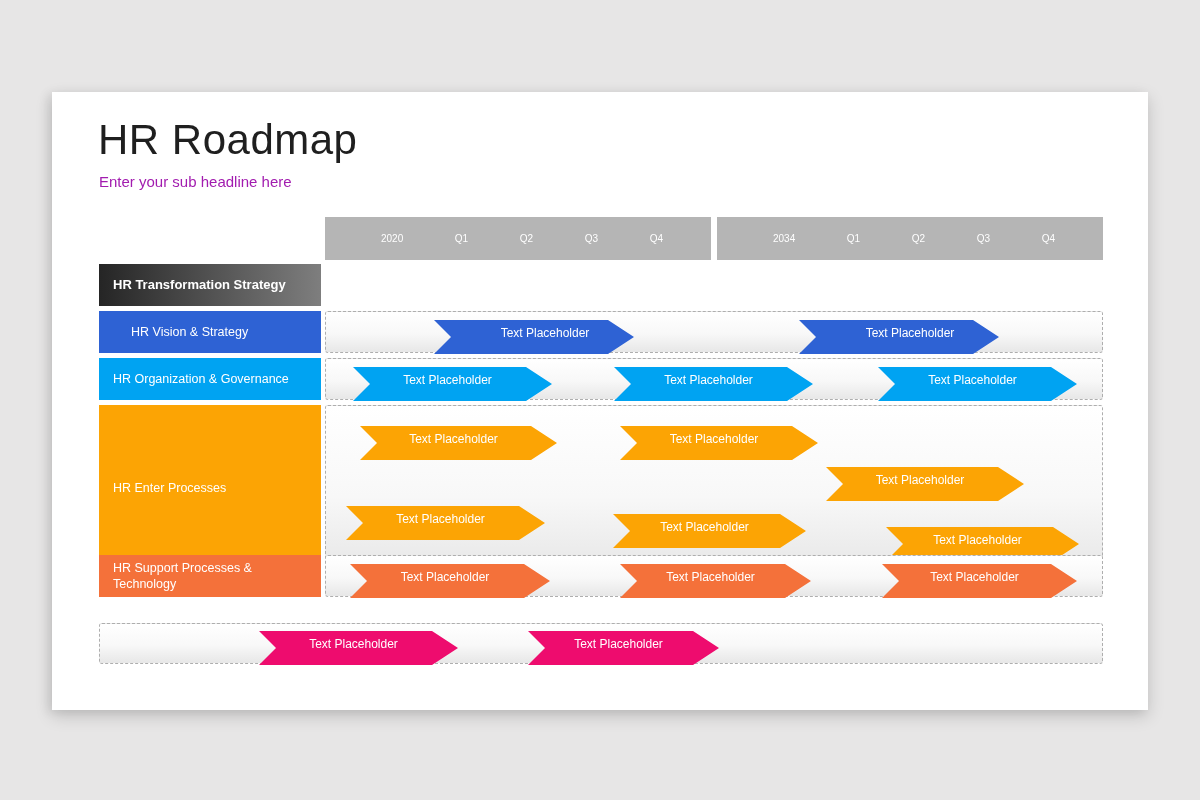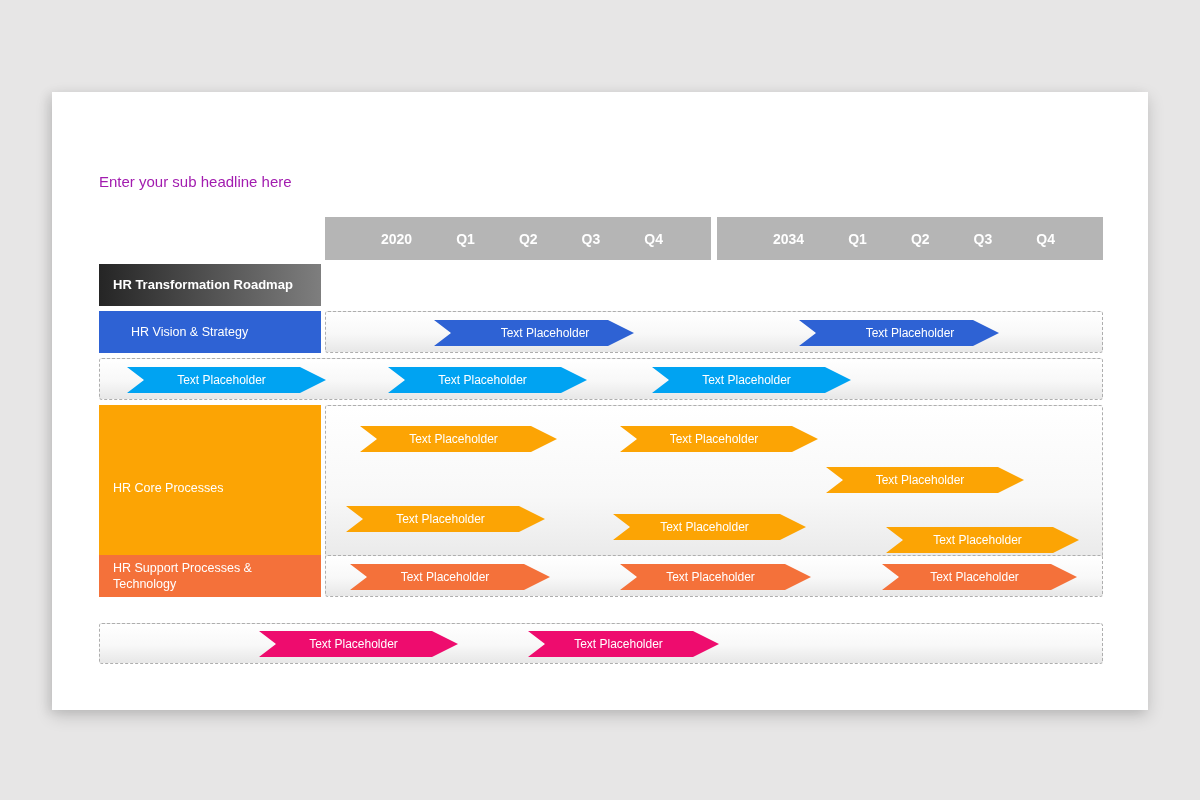--- a/index.html
+++ b/index.html
@@ -22,21 +22,21 @@
   .subtitle {
     position:absolute; left:47px; top:81px;
     font-size:15px; font-weight:400; color:#a21caf;
   }
   
   .tl-header { position:absolute; left:273px; top:125px; width:778px; height:43px; display:flex; gap:6px; }
   .tl-block {
     flex:1; background: var(--header-gray, #b5b5b5);
     display:flex; align-items:center; justify-content:space-between;
     padding:0 48px 0 56px;
-    color:#ffffff; font-weight:700; font-size:14px;
+    color:#ffffff; font-weight:400; font-size:10px;
   }
   
   .row { position:absolute; left:47px; width:1004px; display:flex; gap:4px; }
   .rlabel {
     width:222px; flex:0 0 222px; color:#ffffff; font-size:12.5px;
     display:flex; align-items:center; padding:0 14px; line-height:1.3;
   }
   .rlabel.bold { font-weight:700; font-size:13px; }
   .lane {
     position:relative; flex:1;
@@ -49,72 +49,74 @@
     display:flex; align-items:center; justify-content:center;
   }
   .grad-dark { background: linear-gradient(90deg, var(--row1-dark-l,#252525), var(--row1-dark-r,#7e7e7e)); }
   .bg-blue   { background: var(--blue,  #2e62d4); padding-left: 32px; }
   .bg-cyan   { background: var(--cyan,  #00a3f2); }
   .bg-orange { background: var(--orange,#fca404); }
   .bg-coral  { background: var(--coral, #f4713a); }
   .bg-pink   { background: var(--pink,  #ee0c6e); }
   
   .arrow {
-    position:absolute; height:26px; color:#ffffff; font-size:12px;
+    position:absolute; height:34px; color:#ffffff; font-size:12px;
     line-height:26px; text-align:center;
     clip-path: polygon(0% 0%, calc(100% - 26px) 0%, 100% 50%, calc(100% - 26px) 100%, 0% 100%, 17px 50%);
     padding-right:10px;
   }
 </style>
 </head>
 <body>
 
 <div class="slide">
 
+  <h1 class="title">HR Roadmap</h1>
   <p class="subtitle">Enter your sub headline here</p>
 
   <div class="tl-header">
     <div class="tl-block">
       <span>2020</span>
       <span>Q1</span>
       <span>Q2</span>
       <span>Q3</span>
       <span>Q4</span>
     </div>
     <div class="tl-block">
       <span>2034</span>
       <span>Q1</span>
       <span>Q2</span>
       <span>Q3</span>
       <span>Q4</span>
     </div>
   </div>
 
   <div class="row" style="top:172px; height:42px;">
-    <div class="rlabel grad-dark bold">HR Transformation Roadmap</div>
+    <div class="rlabel grad-dark bold">HR Transformation Strategy</div>
   </div>
 
   <div class="row" style="top:219px; height:42px;">
     <div class="rlabel bg-blue">HR Vision &amp; Strategy</div>
     <div class="lane">
       <div class="arrow bg-blue" style="left:108px; top:8px; width:200px;">Text Placeholder</div>
       <div class="arrow bg-blue" style="left:473px; top:8px; width:200px;">Text Placeholder</div>
     </div>
   </div>
 
   <div class="row" style="top:266px; height:42px;">
+    <div class="rlabel bg-cyan">HR Organization &amp; Governance</div>
     <div class="lane">
       <div class="arrow bg-cyan" style="left:27px; top:8px; width:199px;">Text Placeholder</div>
       <div class="arrow bg-cyan" style="left:288px; top:8px; width:199px;">Text Placeholder</div>
       <div class="arrow bg-cyan" style="left:552px; top:8px; width:199px;">Text Placeholder</div>
     </div>
   </div>
 
   <div class="row" style="top:313px; height:166px;">
-    <div class="rlabel bg-orange">HR Core Processes</div>
+    <div class="rlabel bg-orange">HR Enter Processes</div>
     <div class="lane">
       <div class="arrow bg-orange" style="left:34px;  top:20px;  width:197px;">Text Placeholder</div>
       <div class="arrow bg-orange" style="left:294px; top:20px;  width:198px;">Text Placeholder</div>
       <div class="arrow bg-orange" style="left:500px; top:61px;  width:198px;">Text Placeholder</div>
       <div class="arrow bg-orange" style="left:20px;  top:100px; width:199px;">Text Placeholder</div>
       <div class="arrow bg-orange" style="left:287px; top:108px; width:193px;">Text Placeholder</div>
       <div class="arrow bg-orange" style="left:560px; top:121px; width:193px;">Text Placeholder</div>
     </div>
   </div>
 

